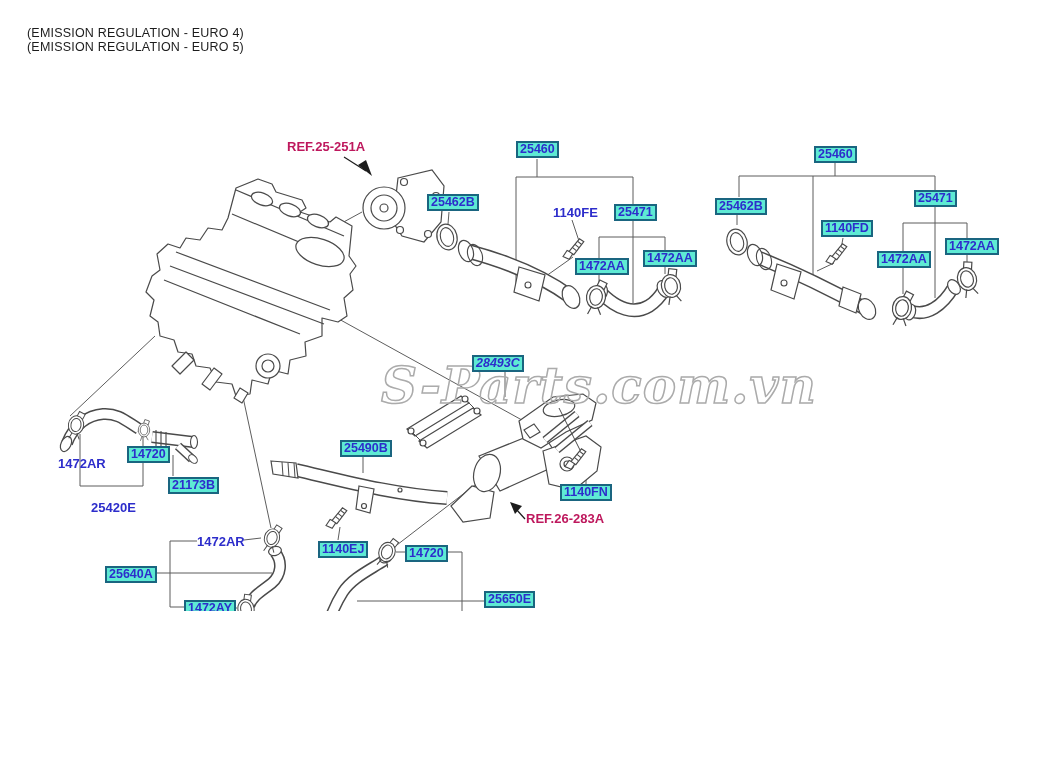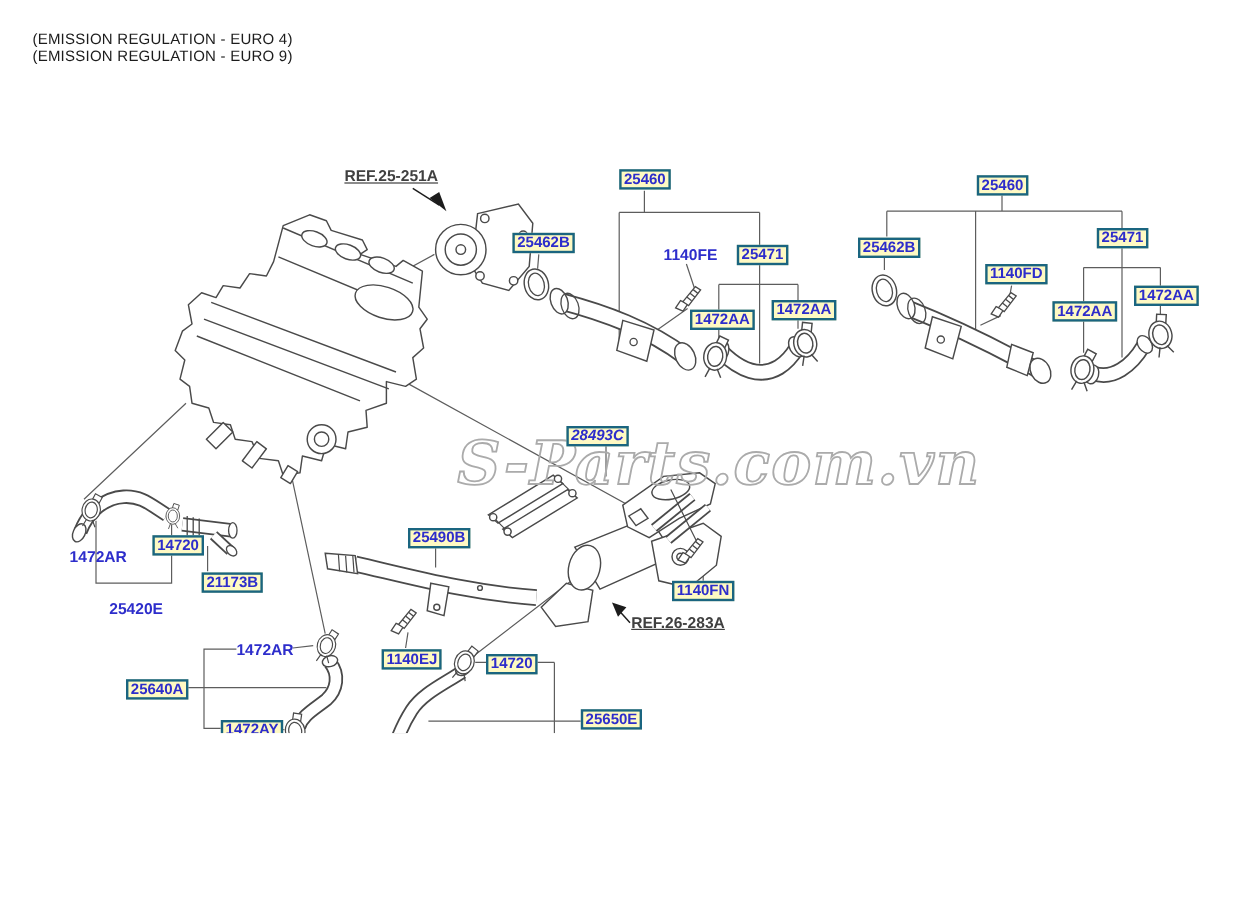--- a/index.html
+++ b/index.html
@@ -1,24 +1,24 @@
 <!DOCTYPE html>
 <html><head>
 <meta charset="utf-8">
 <style>
   html,body{margin:0;padding:0;background:#fff;}
   #stage{position:relative;width:1043px;height:611px;background:#ffffff;overflow:hidden;
          font-family:"Liberation Sans", sans-serif;}
   #art{position:absolute;left:0;top:0;}
   .hdr{position:absolute;color:#1c1c1c;font-size:12.5px;letter-spacing:0.2px;white-space:nowrap;}
-  .pbox{position:absolute;box-sizing:border-box;border:2px solid #1a6580;background:#fef9c3;
+  .pbox{position:absolute;box-sizing:border-box;border:2px solid #1a6580;background:#5eead4;
         color:#2d2dcb;font-size:12.5px;font-weight:bold;line-height:13px;padding:0 2px;
         white-space:nowrap;cursor:pointer;}
   .pplain{position:absolute;color:#2d2dcb;font-size:13px;font-weight:bold;white-space:nowrap;cursor:pointer;}
-  .ref{position:absolute;color:#404040;font-size:13px;font-weight:bold;text-decoration:underline;
+  .ref{position:absolute;color:#be185d;font-size:13px;font-weight:bold;
        white-space:nowrap;cursor:pointer;}
   .panel{position:absolute;left:702px;top:118px;width:313px;height:217px;border:1.5px solid #2b2b2b;}
   .ptitle{position:absolute;left:8px;top:4px;color:#1c1c1c;font-size:12.5px;white-space:nowrap;}
   .wm{position:absolute;left:381px;top:356px;font-family:"DejaVu Serif", serif;font-style:italic;
       font-weight:bold;font-size:50px;color:transparent;-webkit-text-stroke:1.5px #ababab;
       letter-spacing:1px;white-space:nowrap;pointer-events:none;}
   .fr{position:absolute;left:30px;top:707px;color:#0f172a;font-size:17px;font-weight:bold;letter-spacing:0.5px;}
 </style>
 </head>
 <body>
@@ -200,21 +200,21 @@
       <use href="#clamp" transform="translate(967 279) rotate(-15)"></use>
     </g>
     <use href="#bolt" transform="translate(836 261) rotate(-40)"></use>
 
     <g>
       <polygon points="52,712 70,699 68,704 84,700 81,711 66,713 68,718" fill="#000"></polygon>
     </g>
   </svg>
 
   <div class="hdr" style="left:27px;top:26px;">(EMISSION REGULATION - EURO 4)</div>
-  <div class="hdr" style="left:27px;top:40px;">(EMISSION REGULATION - EURO 9)</div>
+  <div class="hdr" style="left:27px;top:40px;">(EMISSION REGULATION - EURO 5)</div>
 
   <div class="wm">S-Parts.com.vn</div>
 
 
   <div class="ref" style="left:287px;top:139px;">REF.25-251A</div>
   <div class="ref" style="left:526px;top:511px;">REF.26-283A</div>
 
   <div class="pbox" style="left:516px;top:141px;">25460</div>
   <div class="pbox" style="left:427px;top:194px;">25462B</div>
   <div class="pplain" style="left:553px;top:205px;">1140FE</div>

